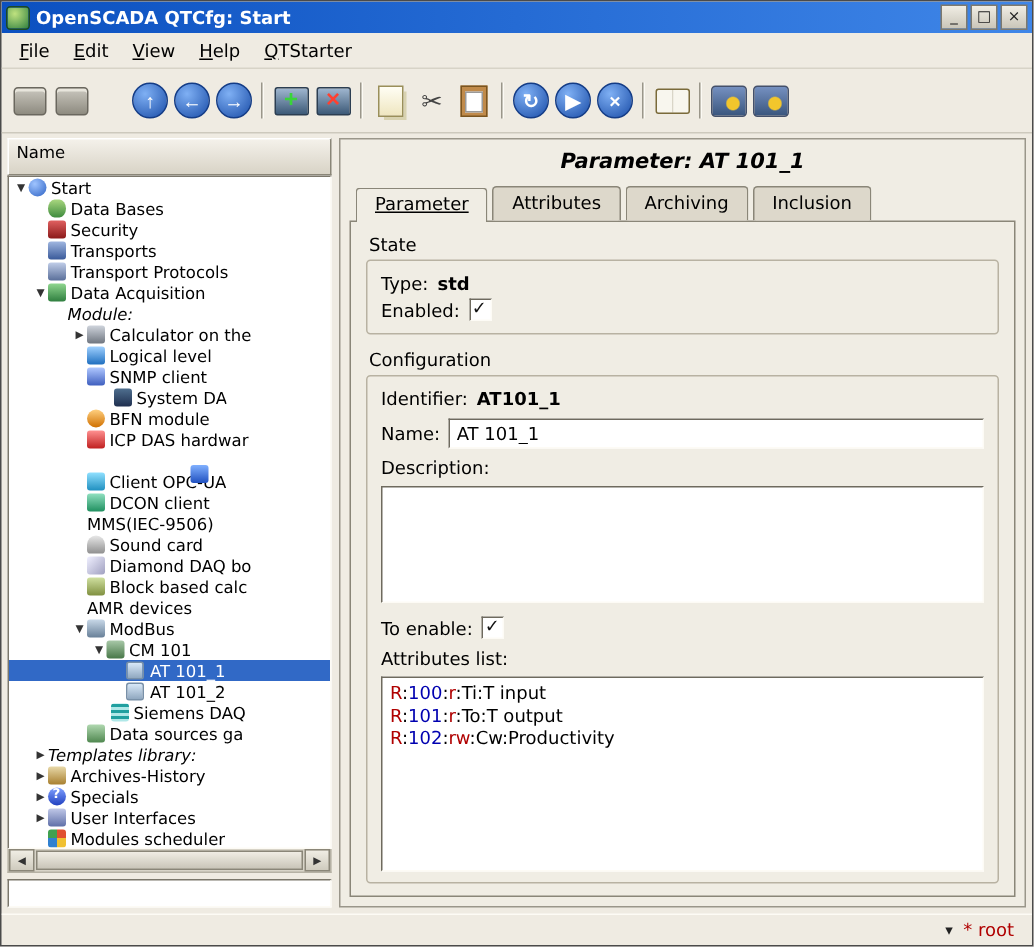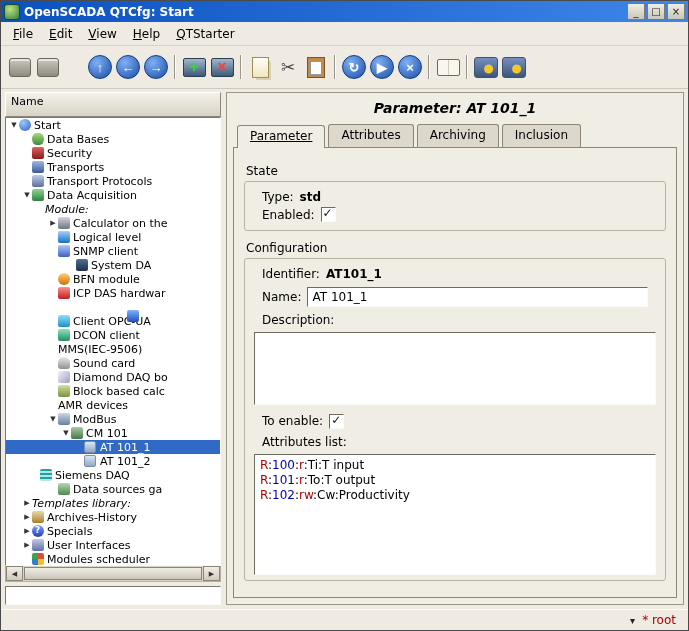--- a/index.html
+++ b/index.html
@@ -83,26 +83,26 @@
   .hs-btn{width:15px;flex:0 0 15px;background:linear-gradient(#f0ede4,#cfcbbe);border:1px solid #8a8678;font-size:7px;display:flex;align-items:center;justify-content:center;color:#333;}
   .hs-thumb{flex:1;margin:1px;background:linear-gradient(#f0ede4,#c9c5b8);border:1px solid #8a8678;}
   .filter-input{height:17px;flex:0 0 17px;margin-top:4px;background:#fff;border:1px solid;border-color:#7b776b #fdfbf5 #fdfbf5 #7b776b;font-family:"DejaVu Sans",sans-serif;font-size:11px;padding:0 3px;}
 
   
   .right-panel{flex:1;border:1px solid #9a968a;background:#f0ede4;display:flex;flex-direction:column;padding:4px 6px 6px 6px;min-width:0;min-height:0;}
   .panel-title{text-align:center;font-weight:bold;font-style:italic;font-size:14px;padding:3px 0 8px 0;}
   .tab-bar{display:flex;padding-left:4px;position:relative;z-index:2;}
   .tab{padding:3px 12px 3px 12px;border:1px solid #8a8678;border-bottom:none;border-radius:3px 3px 0 0;background:#ddd8cb;margin-right:3px;}
   .tab.active{background:#f0ede4;position:relative;top:1px;padding-bottom:5px;text-decoration:underline;}
-  .tab-content{flex:1;border:1px solid #8a8678;padding:16px 10px;display:flex;flex-direction:column;min-height:0;}
+  .tab-content{flex:1;border:1px solid #8a8678;padding:8px 10px;display:flex;flex-direction:column;min-height:0;}
   .group-label{margin:0 0 3px 2px;}
   .group-box{border:1px solid #b8b2a2;border-radius:3px;padding:5px 9px;}
   .group-box.state{margin-bottom:10px;}
   .group-box.config{flex:1;display:flex;flex-direction:column;min-height:0;}
-  .field-row{display:flex;align-items:center;margin:3px 8px;}
+  .field-row{display:flex;align-items:center;margin:3px 0;}
   .field-row .lbl{margin-right:6px;white-space:nowrap;}
   .bold{font-weight:bold;}
   .checkbox{width:13px;height:13px;background:#fff;border:1px solid;border-color:#6e6a5e #fdfbf5 #fdfbf5 #6e6a5e;position:relative;}
   .checkbox.checked::after{content:"✓";position:absolute;left:1px;top:-2px;font-size:12px;color:#111;}
   .text-input{flex:1;height:18px;background:#fff;border:1px solid;border-color:#6e6a5e #fdfbf5 #fdfbf5 #6e6a5e;font-family:"DejaVu Sans",sans-serif;font-size:12px;padding:0 4px;}
   .desc-area{height:76px;background:#fff;border:1px solid;border-color:#6e6a5e #fdfbf5 #fdfbf5 #6e6a5e;margin:2px 0 6px 0;}
   .listbox{height:122px;background:#fff;border:1px solid;border-color:#6e6a5e #fdfbf5 #fdfbf5 #6e6a5e;margin-top:2px;padding:3px 5px;overflow:hidden;}
   .attr-line{height:15px;line-height:15px;white-space:nowrap;}
 
   
@@ -310,21 +310,21 @@
           <div class="tree-row selected" style="padding-left: 68px;">
             <span class="expander"></span>
             <span class="ticon i-parameter"></span>
             <span class="tlabel">AT 101_1</span>
           </div>
           <div class="tree-row" style="padding-left: 68px;">
             <span class="expander"></span>
             <span class="ticon i-parameter"></span>
             <span class="tlabel">AT 101_2</span>
           </div>
-          <div class="tree-row" style="padding-left: 24px;">
+          <div class="tree-row" style="padding-left: 58px;">
             <span class="expander"></span>
             <span class="ticon i-siemens"></span>
             <span class="tlabel">Siemens DAQ</span>
           </div>
           <div class="tree-row" style="padding-left: 42px;">
             <span class="expander"></span>
             <span class="ticon i-datasources"></span>
             <span class="tlabel">Data sources ga</span>
           </div>
           <div class="tree-row" style="padding-left: 16px;">

